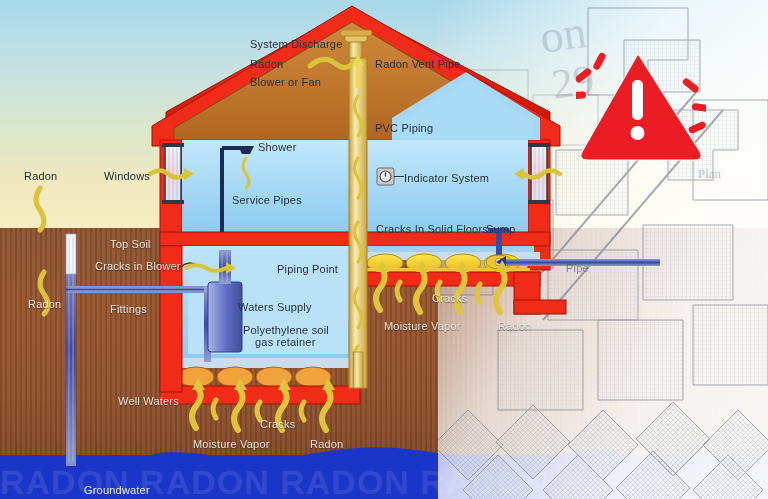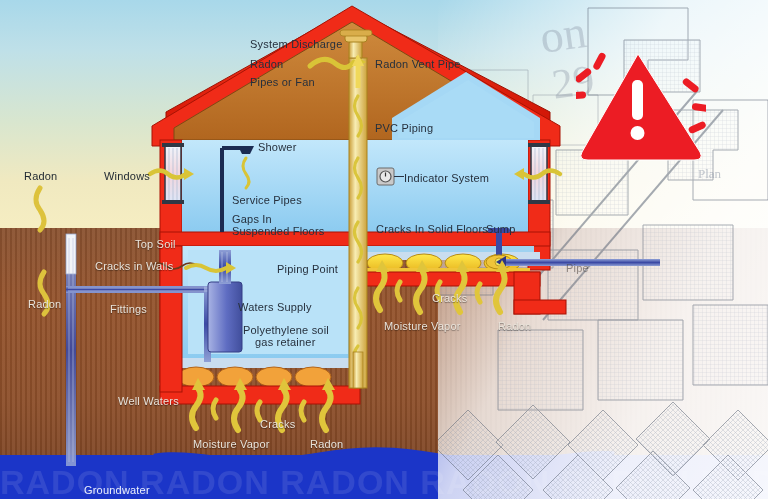--- a/index.html
+++ b/index.html
@@ -371,40 +371,39 @@
       <rect x="-2" y="24" width="18" height="7" rx="3.5" transform="rotate(-38 7 27)"></rect>
       <rect x="14" y="10" width="18" height="7" rx="3.5" transform="rotate(-62 23 13)"></rect>
       <rect x="106" y="34" width="18" height="7" rx="3.5" transform="rotate(38 115 37)"></rect>
       <rect x="116" y="56" width="18" height="7" rx="3.5" transform="rotate(8 125 59)"></rect>
       <rect x="112" y="76" width="18" height="7" rx="3.5" transform="rotate(-24 121 79)"></rect>
     </g>
   </svg>
 
   <div class="lbl" style="left:250px;top:38px;">System Discharge</div>
   <div class="lbl" style="left:250px;top:58px;">Radon</div>
-  <div class="lbl" style="left:250px;top:76px;">Pipes or Fan</div>
+  <div class="lbl" style="left:250px;top:76px;">Blower or Fan</div>
   <div class="lbl" style="left:375px;top:58px;">Radon Vent Pipe</div>
   <div class="lbl" style="left:375px;top:122px;">PVC Piping</div>
 
   <div class="lbl" style="left:258px;top:141px;">Shower</div>
   <div class="lbl" style="left:232px;top:194px;text-align:right;">Service Pipes</div>
-  <div class="lbl" style="left:232px;top:213px;width:100px;white-space:normal;line-height:12px;">Gaps In Suspended Floors</div>
   <div class="lbl" style="left:404px;top:172px;">Indicator System</div>
   <div class="lbl" style="left:376px;top:223px;">Cracks In Solid Floors</div>
   <div class="lbl" style="left:486px;top:223px;">Sump</div>
 
   <div class="lbl" style="left:277px;top:263px;">Piping Point</div>
   <div class="lbl" style="left:238px;top:301px;">Waters Supply</div>
   <div class="lbl" style="left:243px;top:324px;">Polyethylene soil</div>
   <div class="lbl" style="left:255px;top:336px;">gas retainer</div>
 
   <div class="lbl dark" style="left:24px;top:170px;">Radon</div>
   <div class="lbl dark" style="left:104px;top:170px;">Windows</div>
-  <div class="lbl onsoil" style="left:110px;top:238px;padding-left:25px;">Top Soil</div>
-  <div class="lbl onsoil" style="left:95px;top:260px;">Cracks in Walls</div>
+  <div class="lbl onsoil" style="left:110px;top:238px;">Top Soil</div>
+  <div class="lbl onsoil" style="left:95px;top:260px;">Cracks in Blower</div>
   <div class="lbl onsoil" style="left:28px;top:298px;">Radon</div>
   <div class="lbl onsoil" style="left:110px;top:303px;">Fittings</div>
   <div class="lbl onsoil" style="left:86px;top:395px;padding-left:32px;">Well Waters</div>
   <div class="lbl onwater" style="left:84px;top:484px;">Groundwater</div>
 
   <div class="lbl onsoil" style="left:260px;top:418px;">Cracks</div>
   <div class="lbl onsoil" style="left:193px;top:438px;">Moisture Vapor</div>
   <div class="lbl onsoil" style="left:310px;top:438px;">Radon</div>
   <div class="lbl onsoil" style="left:432px;top:292px;">Cracks</div>
   <div class="lbl onsoil" style="left:384px;top:320px;">Moisture Vapor</div>

